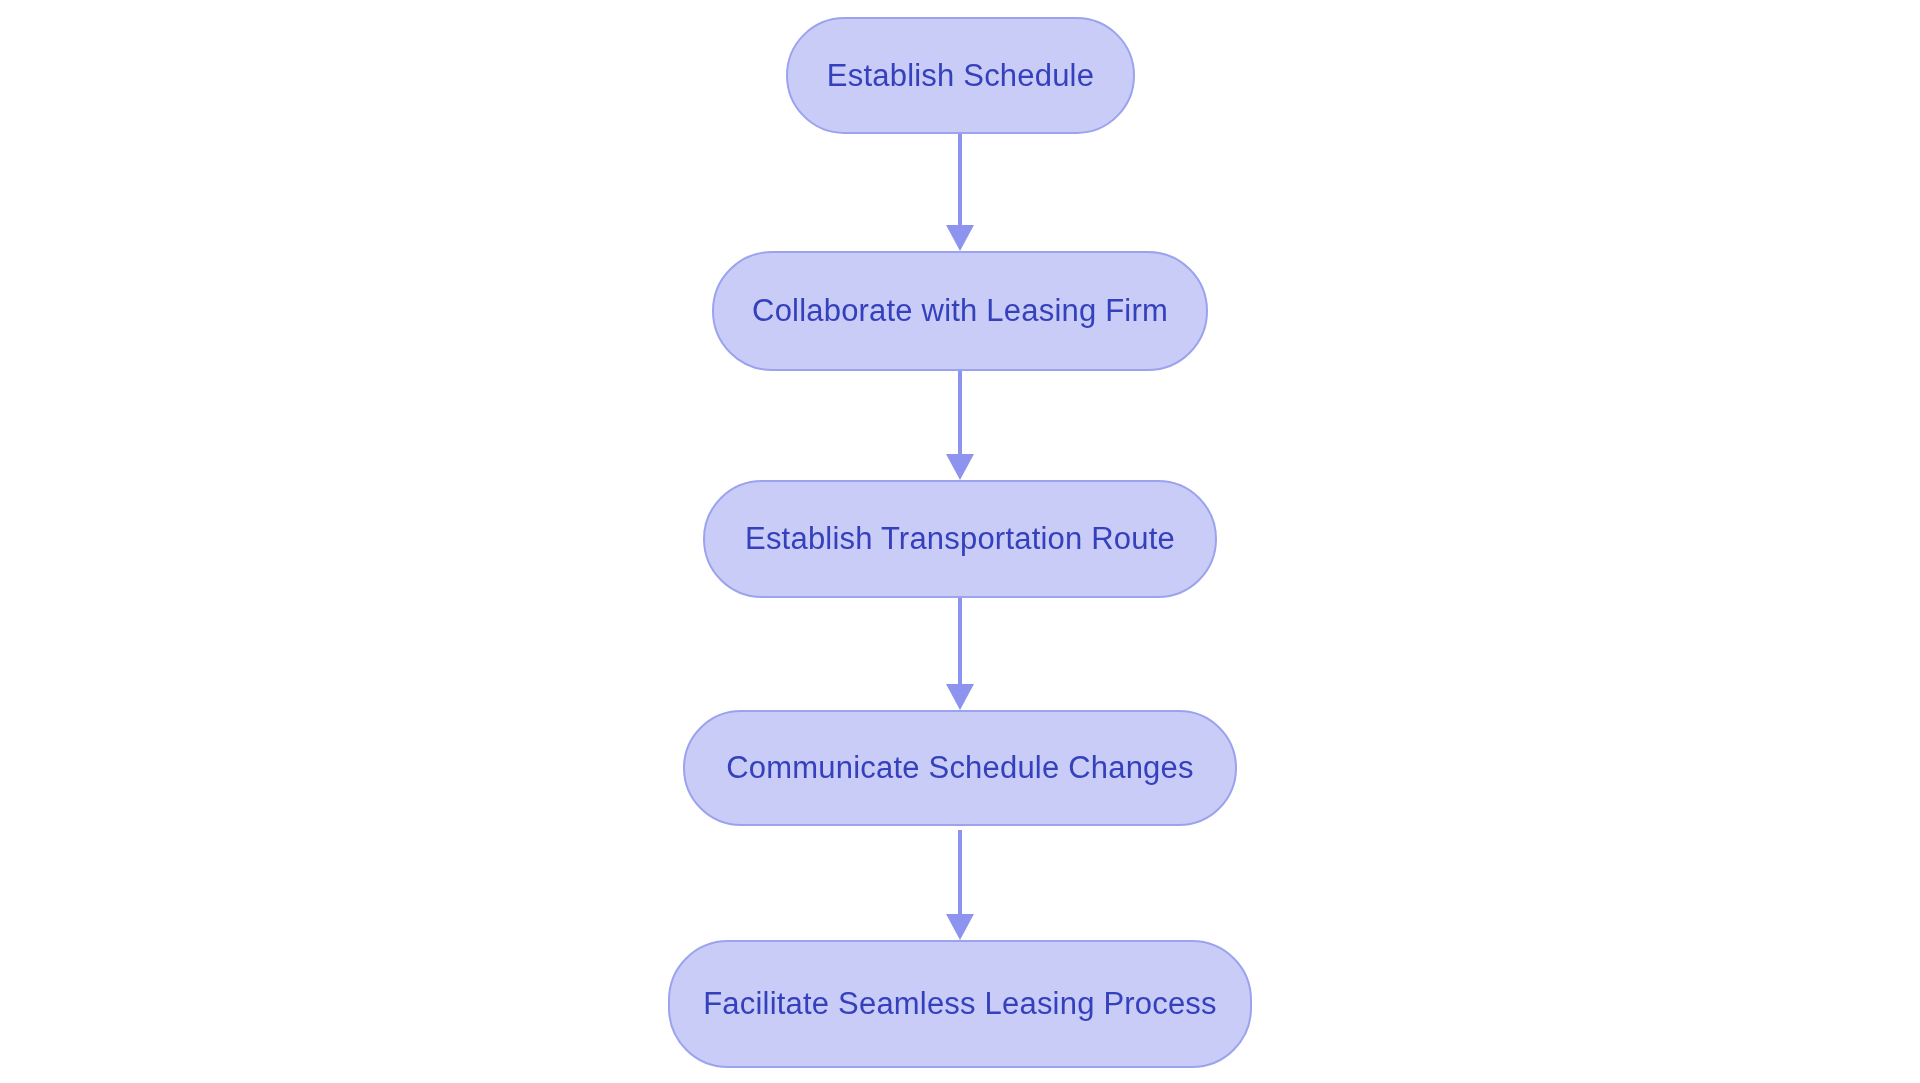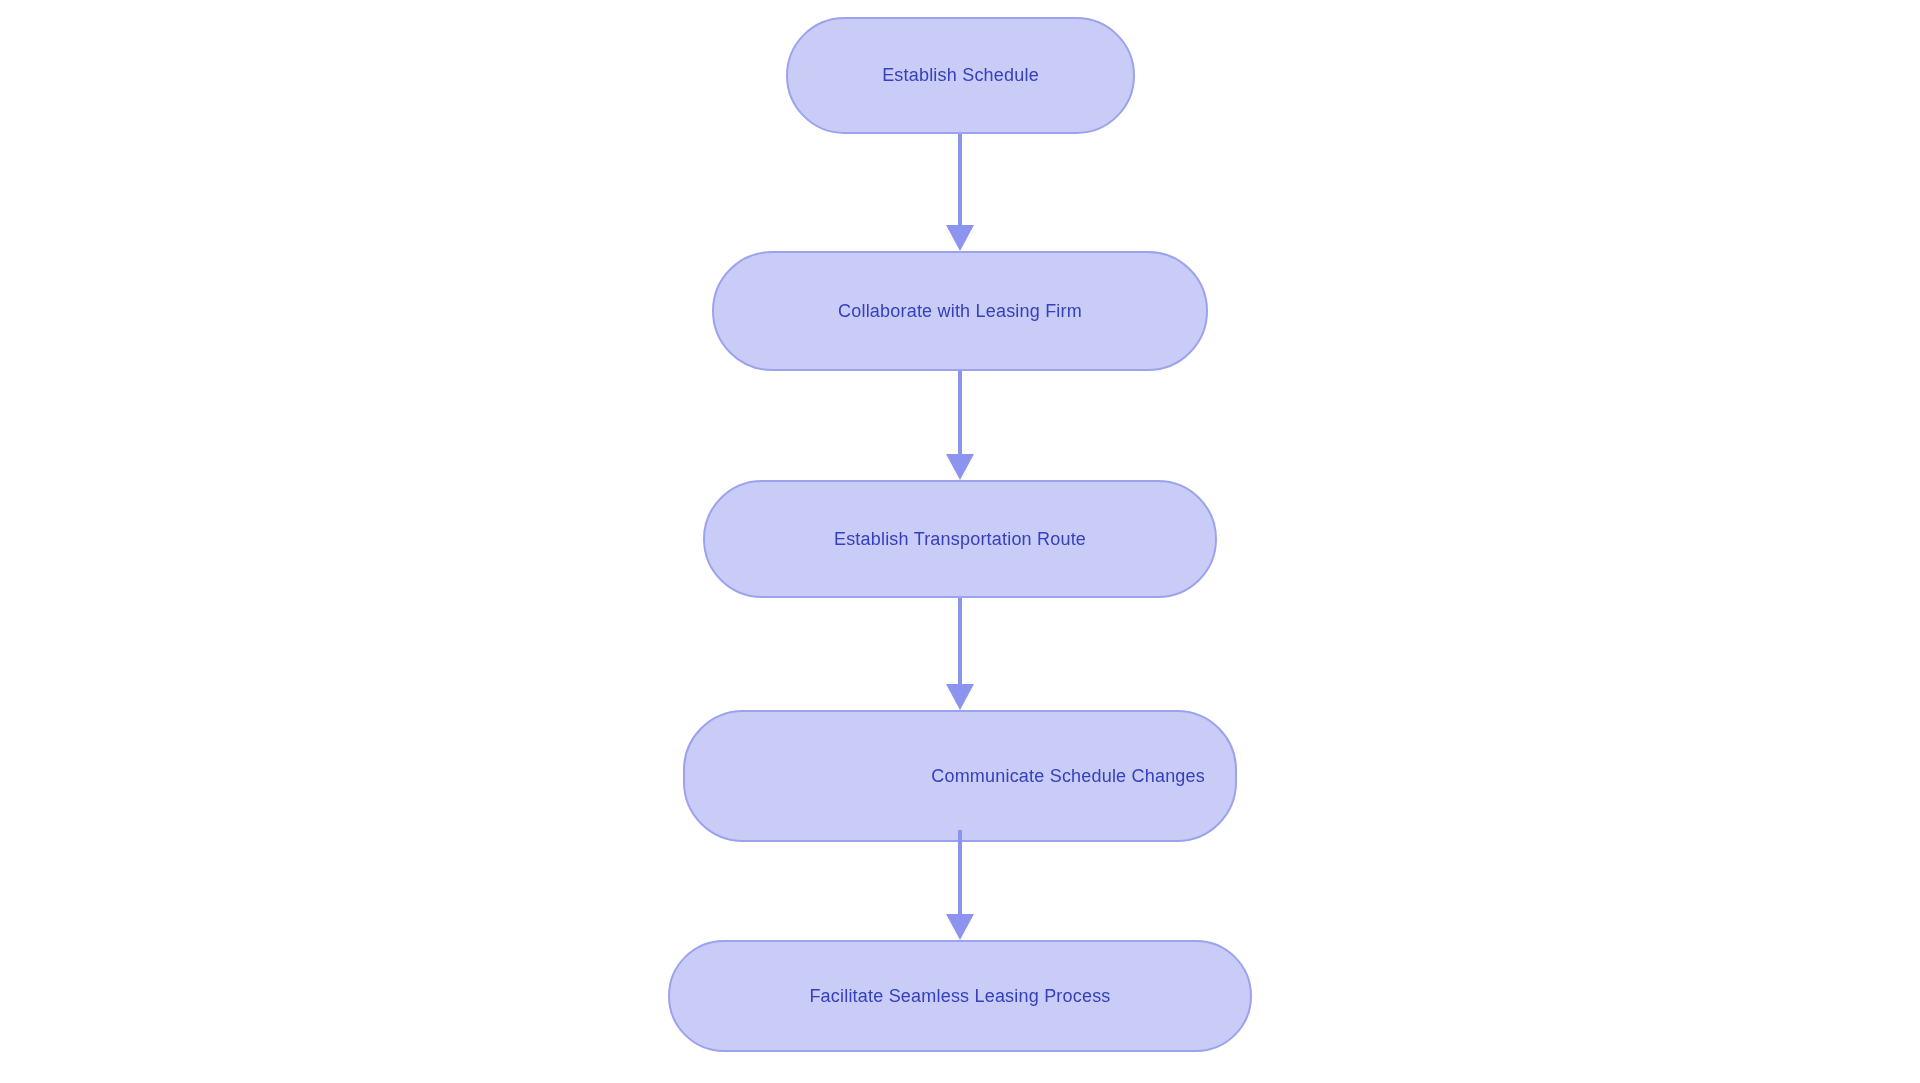--- a/index.html
+++ b/index.html
@@ -22,33 +22,33 @@
   .node {
     position: absolute;
     box-sizing: border-box;
     display: flex;
     align-items: center;
     justify-content: center;
     background: var(--node-fill, #c9ccf6);
     border: 2px solid var(--node-border, #9ca3ee);
     border-radius: 60px;
     color: var(--node-text, #3540bc);
-    font-size: 18px;
+    font-size: 31px;
     letter-spacing: 0.2px;
     text-align: center;
   }
   .node .node-label {
     padding: 0 30px;
     white-space: nowrap;
   }
   .n1 { left: 786px; top: 17px;  width: 349px; height: 117px; }
   .n2 { left: 712px; top: 251px; width: 496px; height: 120px; }
   .n3 { left: 703px; top: 480px; width: 514px; height: 118px; }
-  .n4 { left: 683px; top: 710px; width: 554px; height: 132px; justify-content: flex-end; }
-  .n5 { left: 668px; top: 940px; width: 584px; height: 112px; }
+  .n4 { left: 683px; top: 710px; width: 554px; height: 116px; }
+  .n5 { left: 668px; top: 940px; width: 584px; height: 128px; }
 
   .arrow {
     position: absolute;
     left: 946px;
     width: 28px;
     display: flex;
     flex-direction: column;
     align-items: center;
   }
   .arrow-line {

